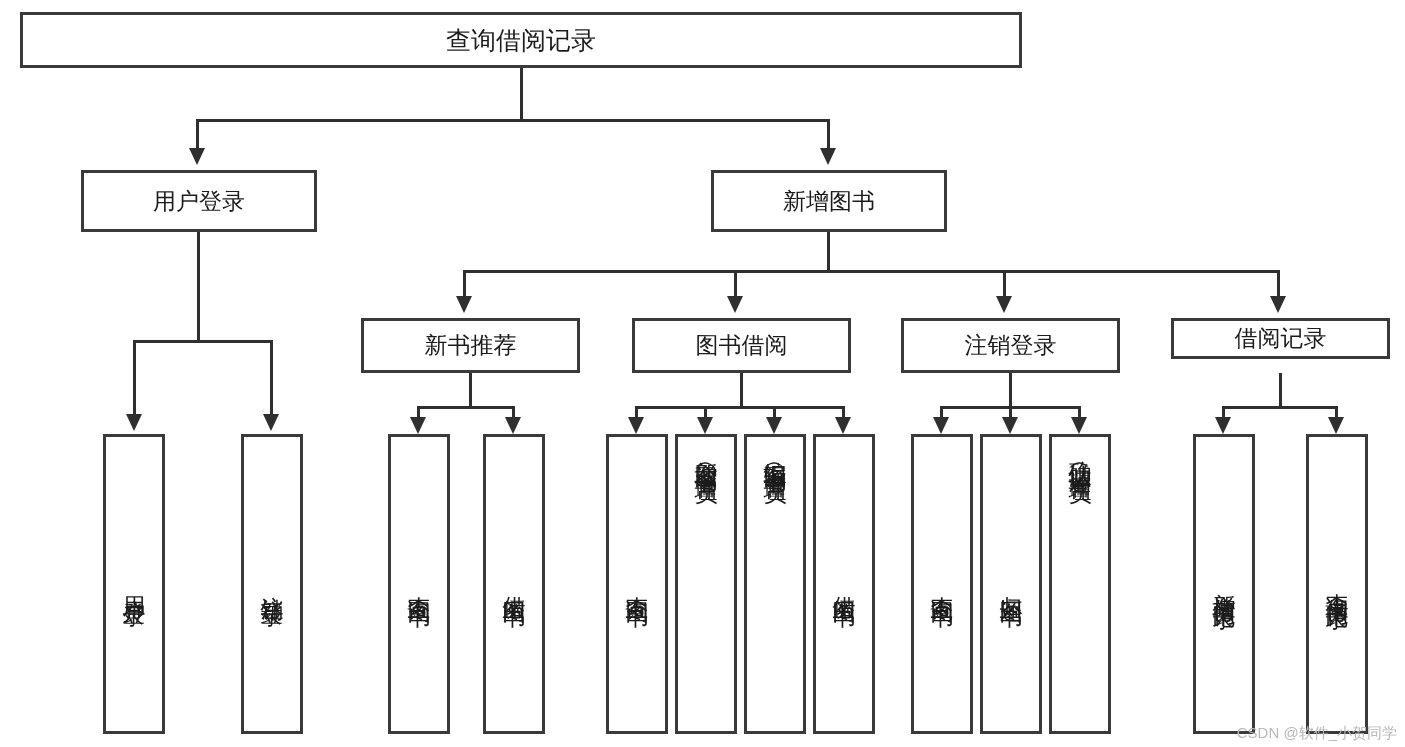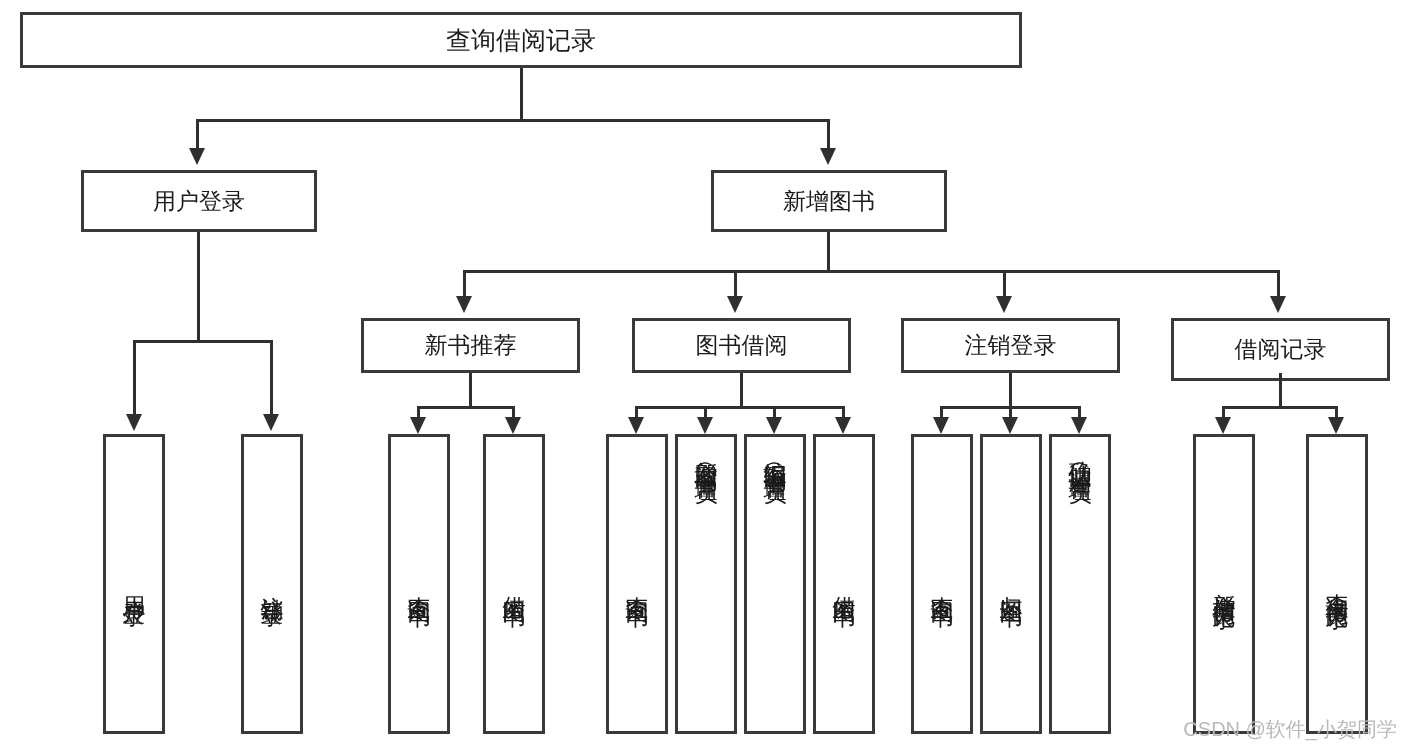--- a/index.html
+++ b/index.html
@@ -57,21 +57,21 @@
     width:0;height:0;
     border-left:8px solid transparent;
     border-right:8px solid transparent;
     border-top:17px solid #2f2f2f;
   }
 
   
   #watermark{
     position:absolute;
     right:8px;bottom:4px;
-    font-size:20px;
+    font-size:15px;
     color:#b9b9b9;
     white-space:nowrap;
     font-family:"Liberation Sans","DejaVu Sans",sans-serif;
     margin-left:7px;
   }
 </style>
 </head>
 <body>
 
 <div id="canvas">
@@ -117,21 +117,21 @@
 
   <div class="node level2" style="left:632px;top:318px;width:219px;height:55px;">
     <span class="lbl">图书借阅</span>
   </div>
   <div class="node level2" style="left:361px;top:318px;width:219px;height:55px;">
     <span class="lbl">新书推荐</span>
   </div>
   <div class="node level2" style="left:901px;top:318px;width:219px;height:55px;">
     <span class="lbl">注销登录</span>
   </div>
-  <div class="node level2" style="left:1171px;top:318px;width:219px;height:63px;">
+  <div class="node level2" style="left:1171px;top:318px;width:219px;height:41px;">
     <span class="lbl">借阅记录</span>
   </div>
 
   <div class="ln lnv" style="left:469px;top:373px;width:3px;height:33px;"></div>
   <div class="ln lnh" style="left:417px;top:406px;width:98px;height:3px;"></div>
   <div class="ln lnv" style="left:417px;top:406px;width:3px;height:12px;"></div>
   <div class="arrow" style="left:410px;top:417px;"></div>
   <div class="ln lnv" style="left:512px;top:406px;width:3px;height:12px;"></div>
   <div class="arrow" style="left:505px;top:417px;"></div>
 

